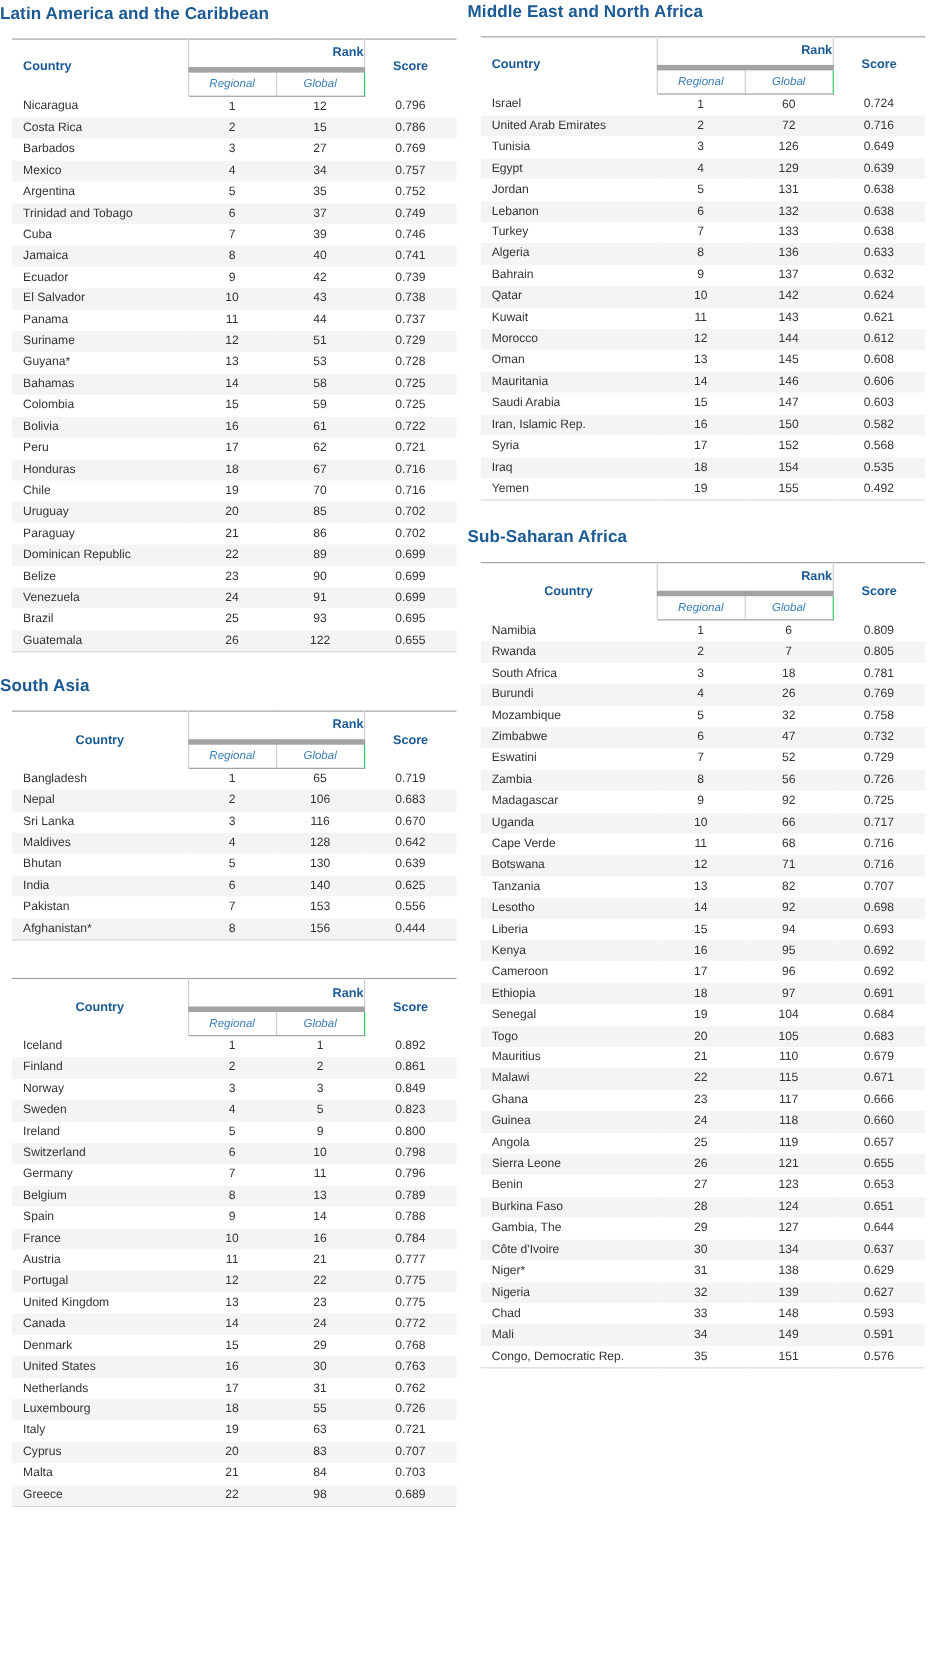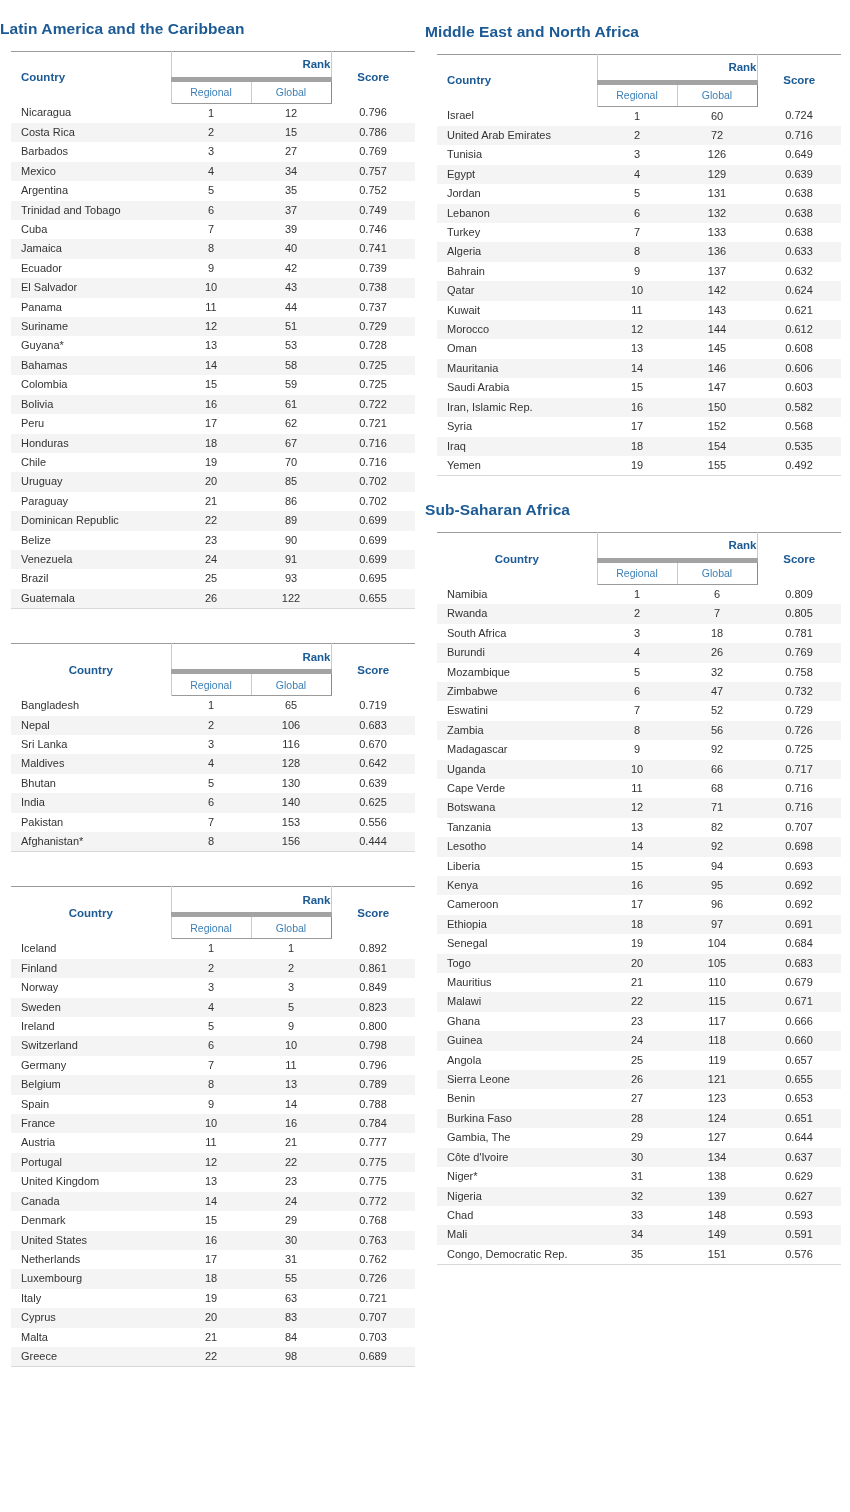--- a/index.html
+++ b/index.html
@@ -95,21 +95,21 @@
     vertical-align: middle;
     text-align: center;
     height: 24px;
     font-weight: normal;
     font-size: 10.5px;
     color: #3d7fb5;
   }
   th.th-sub.left-div { border-right: 1px solid #c3cdd6; }
   th.th-sub.right-div { border-right: 1px solid #22c55e; }
 
-  .hdr-bottom-border > th { border-bottom: 1.2px solid #9a9a9a; }
+  .hdr-bottom-border > th { border-bottom: 1.2px solid #9a9a9a; font-style: italic; }
 
   tbody td {
     font-size: 11px;
     color: #333333;
     padding: 0;
     height: 19.4px;
     line-height: 19.4px;
     border: none;
   }
   td.c-name  { text-align: left; padding-left: 10px; color: #333; }
@@ -121,21 +121,21 @@
   tbody tr:nth-child(odd)  td { background: #ffffff; }
 
   .tbl-bottom { border-bottom: 1px solid #d8d8d8; }
 </style>
 </head>
 <body>
 
 <div class="page">
 
   <div class="col col-left">
-    <div class="section" id="sec-0" style="padding-top:20px;">
+    <div class="section" id="sec-0" style="padding-top:4px;">
         <h2 class="section-title">Latin America and the Caribbean</h2>
         <table class="rank-table t-lac">
           <colgroup>
             <col class="c-country">
             <col class="c-regional">
             <col class="c-global">
             <col class="c-score">
           </colgroup>
           <thead>
             <tr class="hdr-top-border">
@@ -302,20 +302,21 @@
             <tr class="data-row tbl-bottom">
               <td class="c-name tbl-bottom">Guatemala</td>
               <td class="c-reg tbl-bottom">26</td>
               <td class="c-glo tbl-bottom">122</td>
               <td class="c-sco tbl-bottom">0.655</td>
             </tr>
           </tbody>
         </table>
       </div>
     <div class="section" id="sec-1" style="padding-top:22px;">
+        <h2 class="section-title">South Asia</h2>
         <table class="rank-table t-sa">
           <colgroup>
             <col class="c-country">
             <col class="c-regional">
             <col class="c-global">
             <col class="c-score">
           </colgroup>
           <thead>
             <tr class="hdr-top-border">
               <th class="th-country center" rowspan="2">Country</th>
@@ -530,21 +531,21 @@
               <td class="c-reg tbl-bottom">22</td>
               <td class="c-glo tbl-bottom">98</td>
               <td class="c-sco tbl-bottom">0.689</td>
             </tr>
           </tbody>
         </table>
       </div>
   </div>
 
   <div class="col col-right">
-    <div class="section" id="sec-3" style="padding-top:23px;">
+    <div class="section" id="sec-3" style="padding-top:2px;">
         <h2 class="section-title">Middle East and North Africa</h2>
         <table class="rank-table t-mena">
           <colgroup>
             <col class="c-country">
             <col class="c-regional">
             <col class="c-global">
             <col class="c-score">
           </colgroup>
           <thead>
             <tr class="hdr-top-border">

